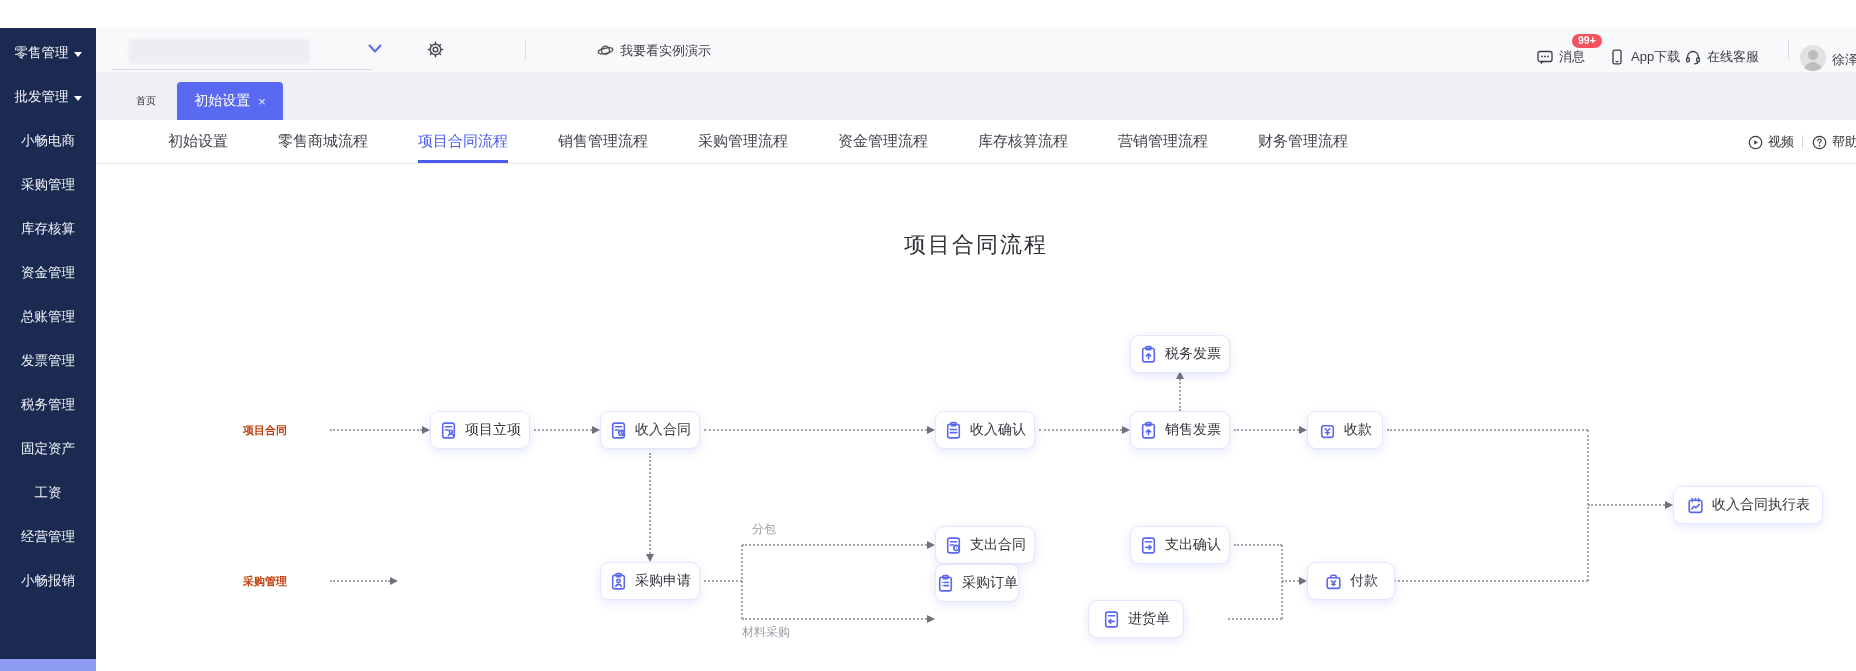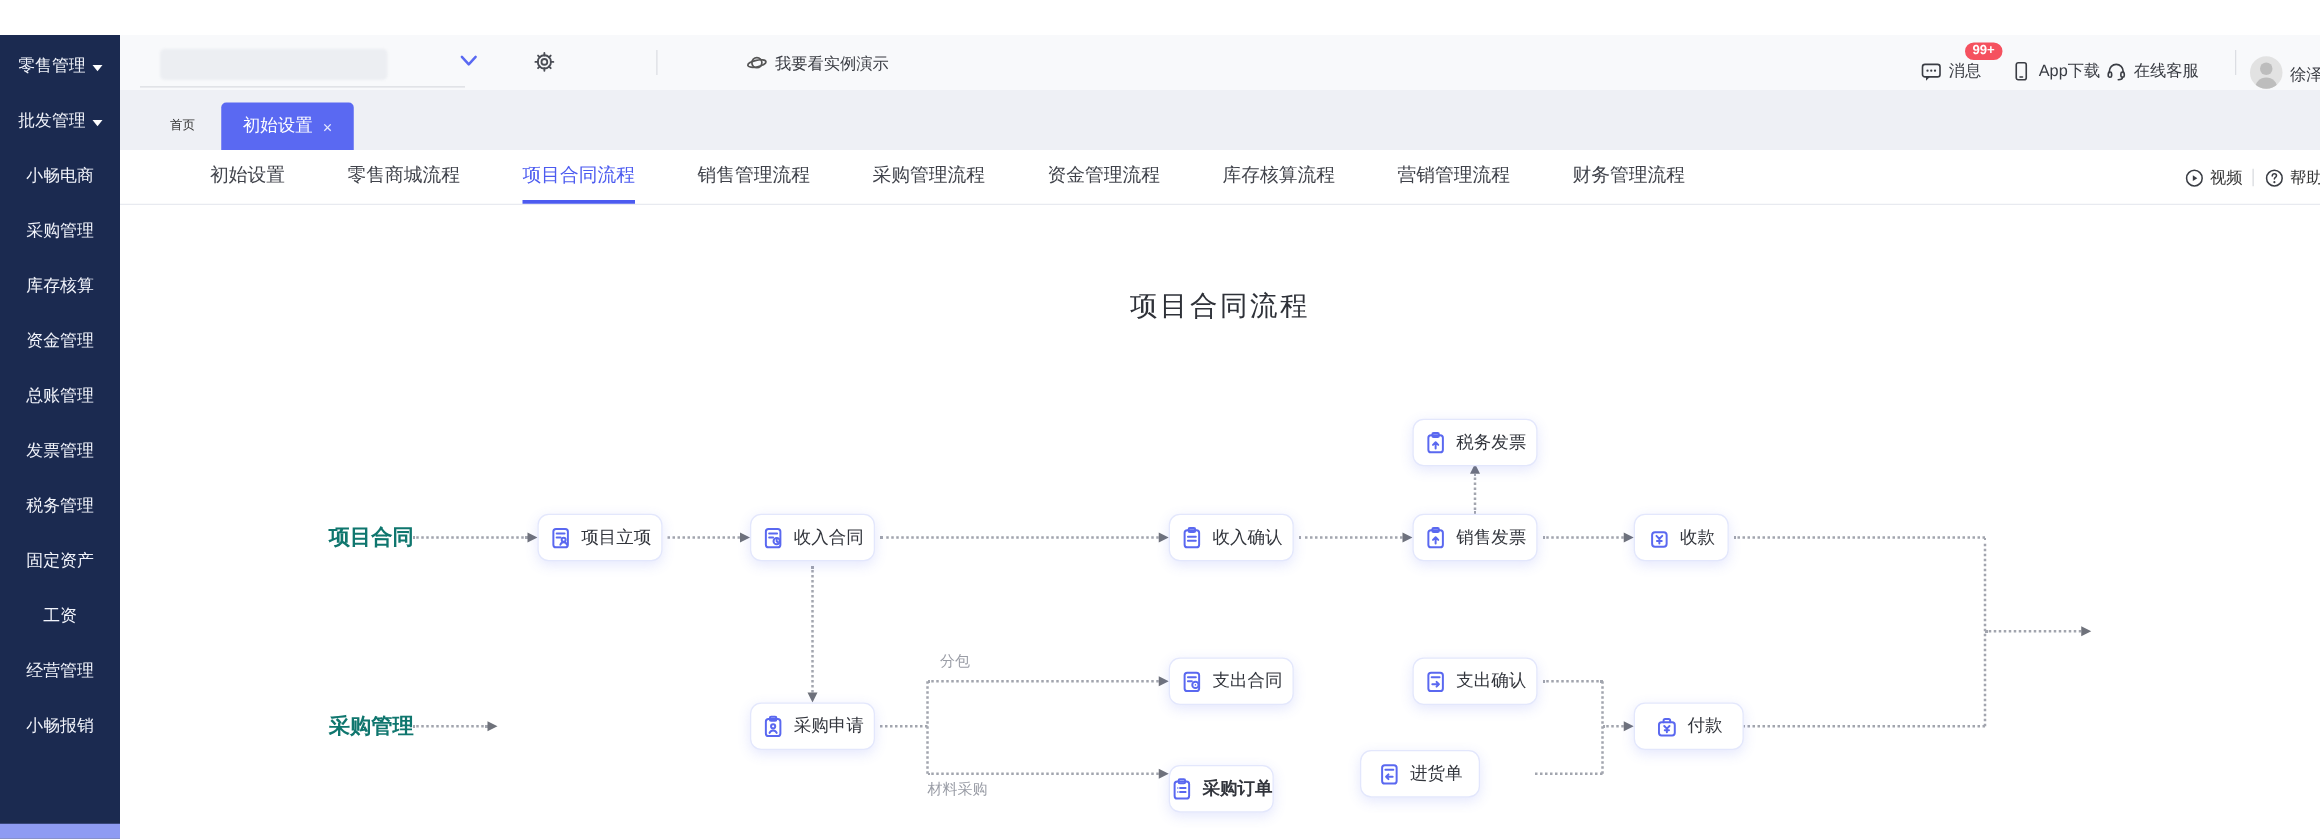--- a/index.html
+++ b/index.html
@@ -58,21 +58,21 @@
   
   .content { position:absolute; left:96px; top:164px; right:0; bottom:0; background:#fff; }
   .flow-title { position:absolute; top:66px; left:0; right:0; text-align:center; font-size:22px; font-weight:500; color:#2e3138; letter-spacing:2px; }
 
   
   .canvas { position:absolute; inset:0; z-index:6; pointer-events:none; }
   .canvas .node, .canvas .menu-item { pointer-events:auto; }
   .node { position:absolute; height:38px; background:#fff; border:1px solid #e3e7fc; border-radius:9px;
     box-shadow:0 3px 10px rgba(90,105,242,.16); display:flex; align-items:center; justify-content:center; gap:7px;
     font-size:14px; color:#32353c; cursor:pointer; pointer-events:auto; white-space:nowrap; }
-  .row-label { position:absolute; transform:translateY(-50%); font-size:17px; font-weight:bold; color:#0f766e; white-space:nowrap;margin-left:20px; }
+  .row-label { position:absolute; transform:translateY(-50%); font-size:11px; font-weight:bold; color:#c2410c; white-space:nowrap; }
   .branch-label { position:absolute; transform:translateY(-50%); font-size:12px; color:#9a9da6; white-space:nowrap; }
   .conn-h { position:absolute; height:0; border-top:2px dotted #a2a5ae; }
   .conn-v { position:absolute; width:0; border-left:2px dotted #a2a5ae; }
   .arr { position:absolute; width:0; height:0; }
   .arr.right { border-top:4.5px solid transparent; border-bottom:4.5px solid transparent; border-left:8px solid #6f727b; }
   .arr.up    { border-left:4.5px solid transparent; border-right:4.5px solid transparent; border-bottom:8px solid #6f727b; }
   .arr.down  { border-left:4.5px solid transparent; border-right:4.5px solid transparent; border-top:8px solid #6f727b; }
 </style>
 </head>
 <body>
@@ -361,21 +361,21 @@
     </div>
     <div class="node" style="left: 1130px; top: 526px; width: 100px; height: 38px;">
       <span>
         <svg width="19" height="19" viewBox="0 0 18 18" fill="none" stroke="#5a68f0" stroke-width="1.5" stroke-linecap="round" stroke-linejoin="round">
           <rect x="3.5" y="2" width="11" height="14" rx="2"></rect>
           <path d="M6 5.5h6M6.5 10.8h5M9.7 9l1.8 1.8-1.8 1.8"></path>
         </svg>
       </span>
       <span>支出确认</span>
     </div>
-    <div class="node" style="left: 935px; top: 612px; width: 84px; height: 38px; font-weight: bold;">
+    <div class="node" style="left: 935px; top: 564px; width: 84px; height: 38px;">
       <span>
         <svg width="19" height="19" viewBox="0 0 18 18" fill="none" stroke="#5a68f0" stroke-width="1.5" stroke-linecap="round" stroke-linejoin="round">
           <rect x="3.5" y="3" width="11" height="13" rx="2"></rect>
           <rect x="6.5" y="1.4" width="5" height="3" rx="1"></rect>
           <path d="M7.6 8h4.2M7.6 11h4.2"></path>
           <circle cx="5.9" cy="8" r=".6" fill="#5a68f0" stroke="none"></circle>
           <circle cx="5.9" cy="11" r=".6" fill="#5a68f0" stroke="none"></circle>
         </svg>
       </span>
       <span>采购订单</span>
@@ -391,13 +391,22 @@
     </div>
     <div class="node" style="left: 1307px; top: 562px; width: 88px; height: 38px;">
       <span>
         <svg width="19" height="19" viewBox="0 0 18 18" fill="none" stroke="#5a68f0" stroke-width="1.5" stroke-linecap="round" stroke-linejoin="round">
           <rect x="3" y="5.5" width="12" height="10" rx="2"></rect>
           <path d="M6.5 5.5V4.2a1.2 1.2 0 0 1 1.2-1.2h2.6a1.2 1.2 0 0 1 1.2 1.2v1.3M7 8.3l2 2 2-2M9 10.3v2.7M7.4 11.6h3.2"></path>
         </svg>
       </span>
       <span>付款</span>
     </div>
+    <div class="node" style="left: 1673px; top: 486px; width: 150px; height: 38px;">
+      <span>
+        <svg width="19" height="19" viewBox="0 0 18 18" fill="none" stroke="#5a68f0" stroke-width="1.5" stroke-linecap="round" stroke-linejoin="round">
+          <rect x="3" y="4" width="12" height="11.5" rx="2"></rect>
+          <path d="M6 2.3v3M9 2.3v2M12 2.3v3M5.4 12.3l2.4-2.6 1.6 1.5 3.2-3.3"></path>
+        </svg>
+      </span>
+      <span>收入合同执行表</span>
+    </div>
   </div>
 
 </body></html>

